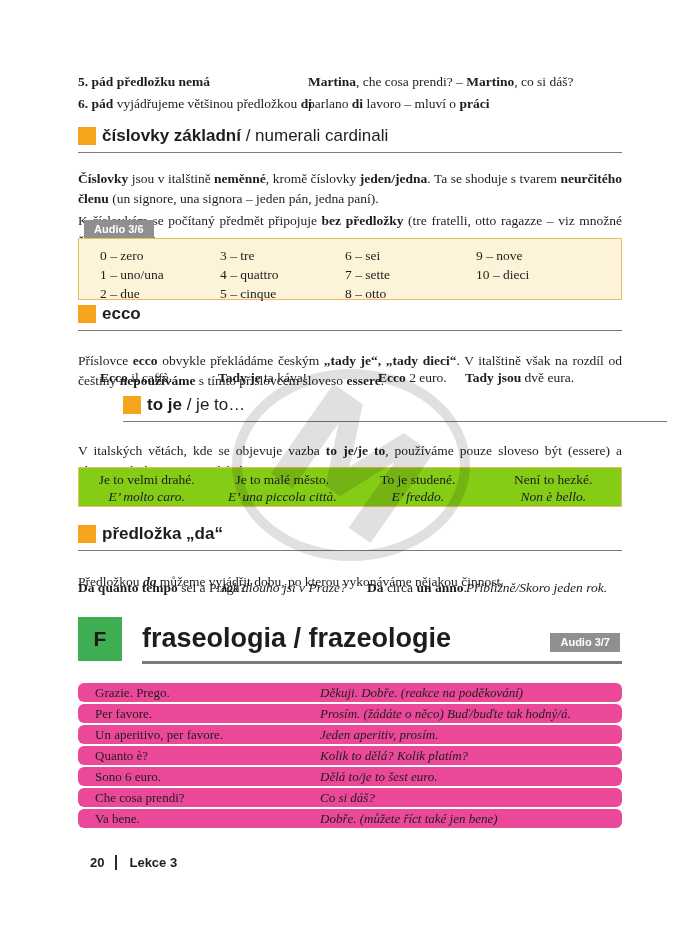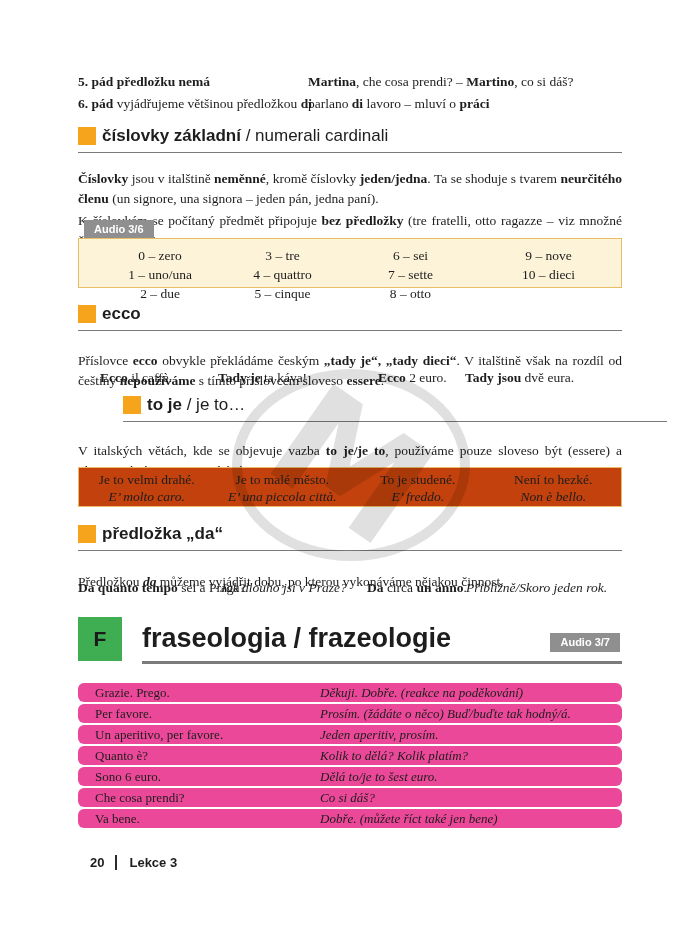--- a/index.html
+++ b/index.html
@@ -31,32 +31,32 @@
   #para-ecco{top:337px;}
   #para-toje{top:427px;}
   #para-da{top:558px;text-align:left;}
 
   .audio-badge{font-family:"Liberation Sans",sans-serif;font-size:11px;font-weight:bold;
                color:#ffffff;background:#8F8F8F;padding:3px 10px 4px;display:inline-block;}
   #audio1{left:84px;top:220px;}
   #audio2{right:80px;top:633px;}
 
   
-  #numtable{left:78px;top:238px;width:544px;height:50px;box-sizing:border-box;
-            background:#FCF3D8;border:1px solid #E9BC66;padding:7px 0 0 21px;font-size:13.5px;text-align:center;}
+  #numtable{left:78px;top:238px;width:544px;height:62px;box-sizing:border-box;
+            background:#FCF3D8;border:1px solid #E9BC66;padding:7px 0 0 21px;font-size:13.5px;}
   .numgrid{display:grid;grid-template-columns:120px 125px 131px 1fr;}
   .numcol div{line-height:19px;}
 
   
   #ecco-ex{left:78px;top:370px;width:544px;height:20px;font-size:13.5px;}
   #ecco-ex .ex{position:absolute;white-space:nowrap;}
 
   
   #yellowtable{left:78px;top:467px;width:544px;height:40px;box-sizing:border-box;
-               background:#c2410c;border:1px solid #E9BC66;padding-top:3px;
+               background:#84cc16;border:1px solid #E9BC66;padding-top:3px;
                display:grid;grid-template-columns:1fr 1fr 1fr 1fr;font-size:13.5px;}
   #yellowtable .cell{text-align:center;line-height:17px;}
 
   
   #da-ex{left:78px;top:580px;width:544px;height:20px;font-size:13.5px;}
   #da-ex .ex{position:absolute;white-space:nowrap;}
 
   
   #f-square{left:78px;top:617px;width:44px;height:44px;background:#3FAE52;
             display:flex;align-items:center;justify-content:center;

